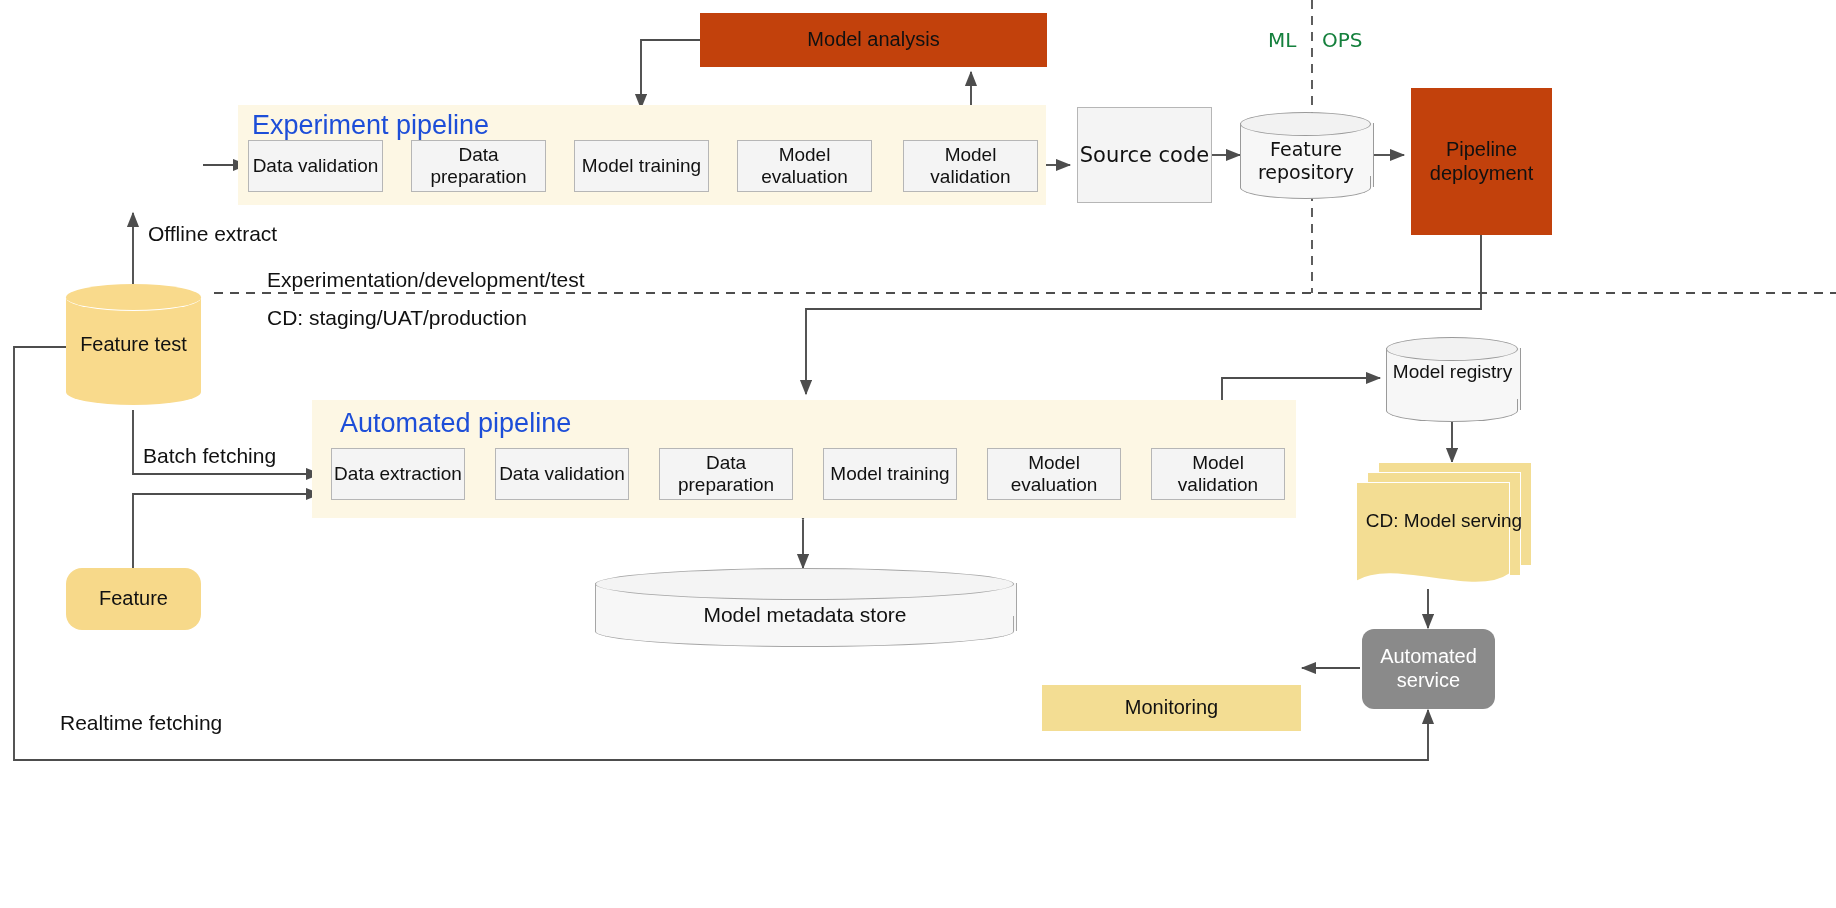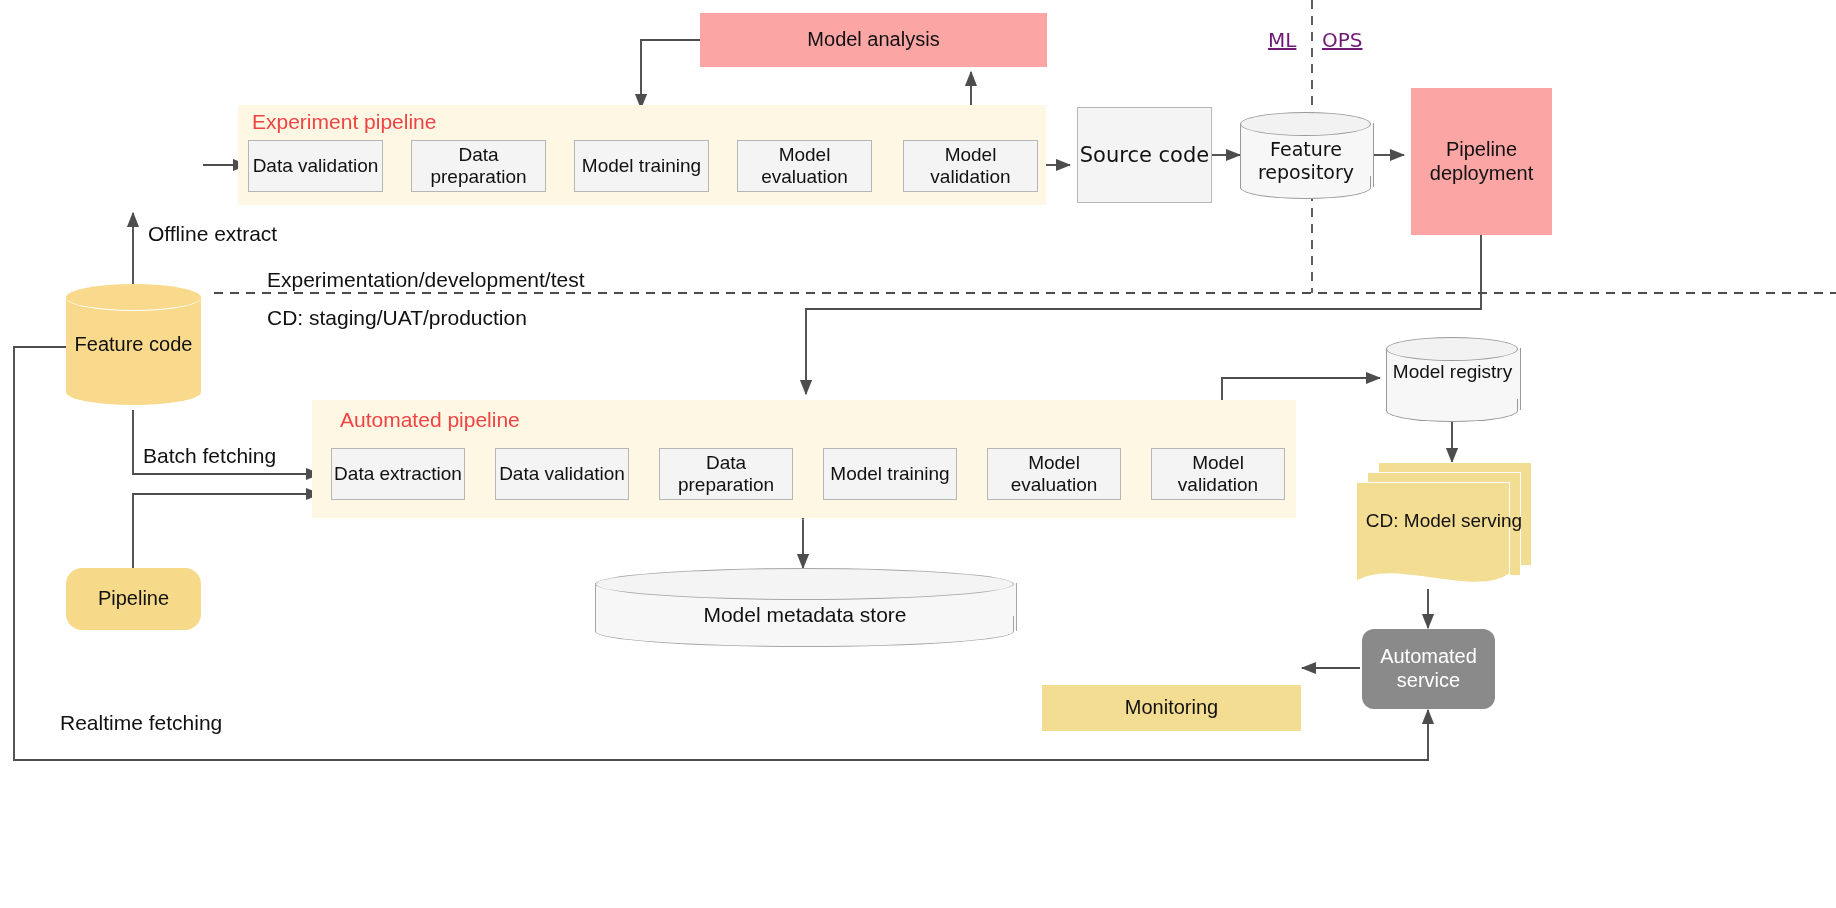--- a/index.html
+++ b/index.html
@@ -1,36 +1,36 @@
 <!DOCTYPE html>
 <html><head>
 <meta charset="utf-8">
 <style>
   html,body{margin:0;padding:0;background:#ffffff;}
   body{font-family:"Liberation Sans", sans-serif;}
   #stage{position:relative;width:1836px;height:908px;background:#ffffff;overflow:hidden;}
   #wires{position:absolute;left:0;top:0;width:1836px;height:908px;pointer-events:none;}
   .node{position:absolute;box-sizing:border-box;display:flex;align-items:center;justify-content:center;text-align:center;line-height:1.18;color:#111111;}
   
-  .orange{background:#fca5a5;font-size:20px;}
+  .orange{background:#c2410c;font-size:20px;}
   
   .paleyellow{background:#f3dd93;font-size:20px;}
   
   .greybox{background:#f4f4f4;border:1px solid #b6b6b6;font-size:19px;}
   .greybox-plain{background:#f4f4f4;border:1px solid #b6b6b6;font-size:21px;}
   
   .band{position:absolute;background:#fdf7e4;box-sizing:border-box;}
-  .band-label{position:absolute;font-size:21px;color:#ef4444;}
+  .band-label{position:absolute;font-size:27px;color:#1d4ed8;}
   
   .trigger{background:#f7d98a;border-radius:16px;font-size:20px;}
   
   .predsvc{background:#8a8a8a;border-radius:12px;color:#ffffff;font-size:20px;}
   
   .lbl{position:absolute;font-size:21px;color:#111111;white-space:nowrap;}
-  .lbl-sm{position:absolute;font-size:20px;color:#701a75;white-space:nowrap;text-decoration:underline;}
+  .lbl-sm{position:absolute;font-size:20px;color:#15803d;white-space:nowrap;}
   
   .cyl{position:absolute;}
   .cyl .cap, .cyl .body{position:absolute;}
   .cyl-text{position:absolute;left:0;width:100%;text-align:center;font-size:19px;color:#111;line-height:1.2;}
   .neutral{font-family:"DejaVu Sans", sans-serif;}
   .stackdoc{position:absolute;}
   .stackdoc .txt{position:absolute;width:100%;text-align:center;font-size:19px;color:#111;line-height:1.2;}
 </style>
 </head>
 <body>
@@ -142,25 +142,25 @@
 
   <div class="lbl-sm neutral" style="left:1268px;top:28px;">ML</div>
   <div class="lbl-sm neutral" style="left:1322px;top:28px;">OPS</div>
   <div class="lbl" style="left:267px;top:268px;">Experimentation/development/test</div>
   <div class="lbl" style="left:267px;top:306px;text-align:center;">CD: staging/UAT/production</div>
 
   <div class="cyl" style="left:66px;top:284px;width:135px;height:126px;">
     <div class="body" style="left:0;top:13px;width:135px;height:95px;background:#f9da8c;"></div>
     <div class="cap" style="left:0;top:0;width:135px;height:26px;border-radius:50%;background:#f9da8c;border-bottom:1.5px solid #ffffff;"></div>
     <div class="cap" style="left:0;top:95px;width:135px;height:26px;border-radius:0 0 50% 50%;background:#f9da8c;"></div>
-    <div class="cyl-text" style="top:48px;font-size:20px;">Feature code</div>
+    <div class="cyl-text" style="top:48px;font-size:20px;">Feature test</div>
   </div>
 
   <div class="node trigger" style="left:66px;top:568px;width:135px;height:62px;">
-    <span>Pipeline</span>
+    <span>Feature</span>
   </div>
 
   <div class="lbl" style="left:148px;top:222px;">Offline extract</div>
   <div class="lbl" style="left:143px;top:444px;">Batch fetching</div>
   <div class="lbl" style="left:60px;top:711px;">Realtime fetching</div>
 
   <div class="node greybox" style="left:331px;top:448px;width:134px;height:52px;">
     <span>Data extraction</span>
   </div>
   <div class="node greybox" style="left:495px;top:448px;width:134px;height:52px;">

